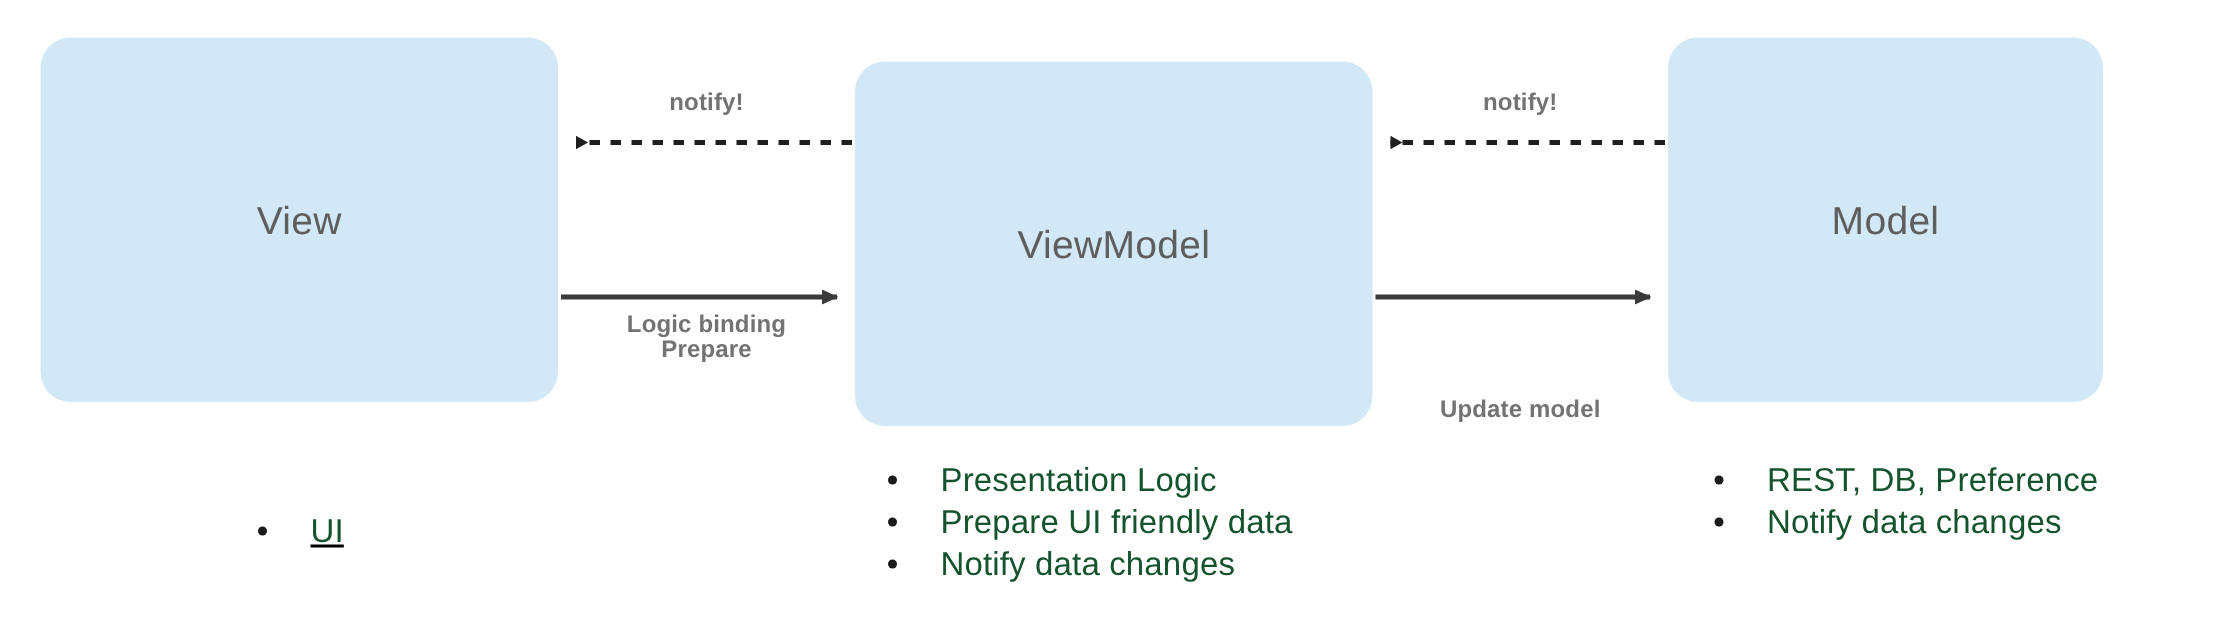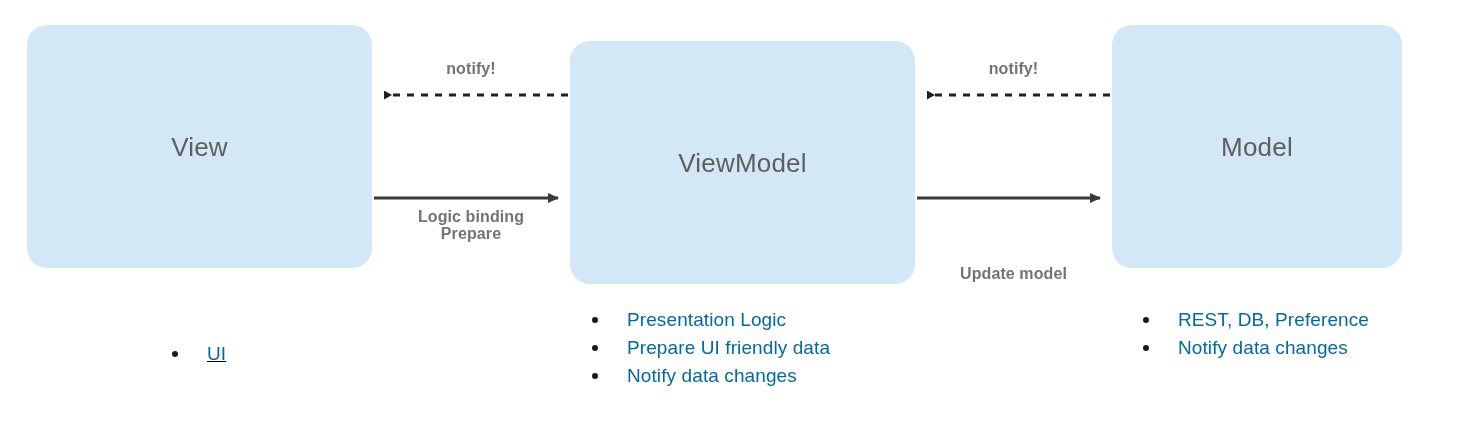--- a/index.html
+++ b/index.html
@@ -78,23 +78,23 @@
 
   
   .bullet-list {
     position: absolute;
     margin: 0;
     padding: 0;
     list-style: none;
   }
   .bullet-list li {
     position: relative;
-    font-size: 19px;
+    font-size: 22px;
     line-height: 28px;
-    color: #0369a1;
+    color: #14532d;
     padding-left: 35px;
     white-space: nowrap;
     letter-spacing: 0.1px;
   }
   .bullet-list li .bullet-dot {
     position: absolute;
     left: 0;
     top: 11px;
     width: 6px;
     height: 6px;

